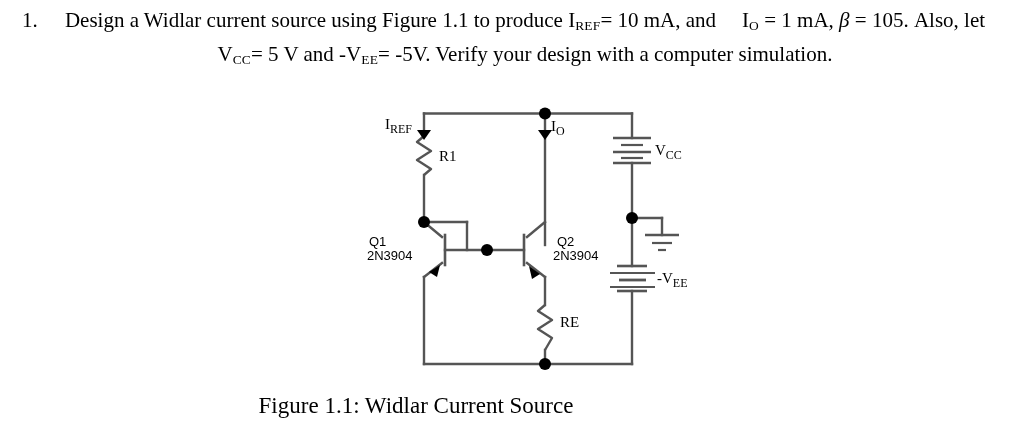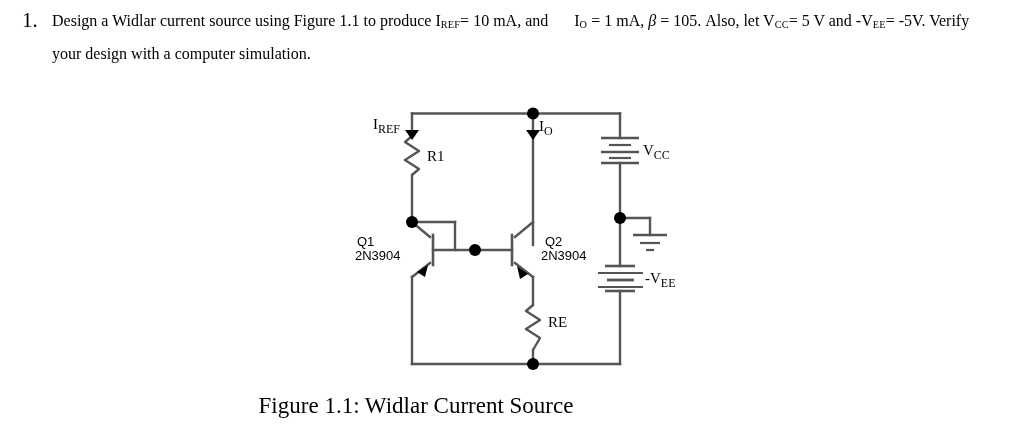--- a/index.html
+++ b/index.html
@@ -29,38 +29,38 @@
     width: 34px;
     flex: 0 0 34px;
     font-size: 21px;
     line-height: 29px;
     text-align: left;
     padding-left: 4px;
     box-sizing: border-box;
   }
   #problem-text {
     flex: 1 1 auto;
-    font-size: 16px;
+    font-size: 21px;
     line-height: 29px;
-    text-align: left;
+    text-align: center;
   }
   .sub {
     font-size: 0.64em;
     vertical-align: -0.22em;
     letter-spacing: 0.2px;
   }
   .ital {
     font-style: italic;
   }
   .nbsp-gap { display: inline-block; width: 26px; }
 
   
   #figure-area {
     position: absolute;
-    left: 0;
+    left: 12px;
     top: 100px;
     width: 940px;
     height: 290px;
   }
   #circuit-svg {
     position: absolute;
     left: 355px;
     top: 0px;
   }
 

